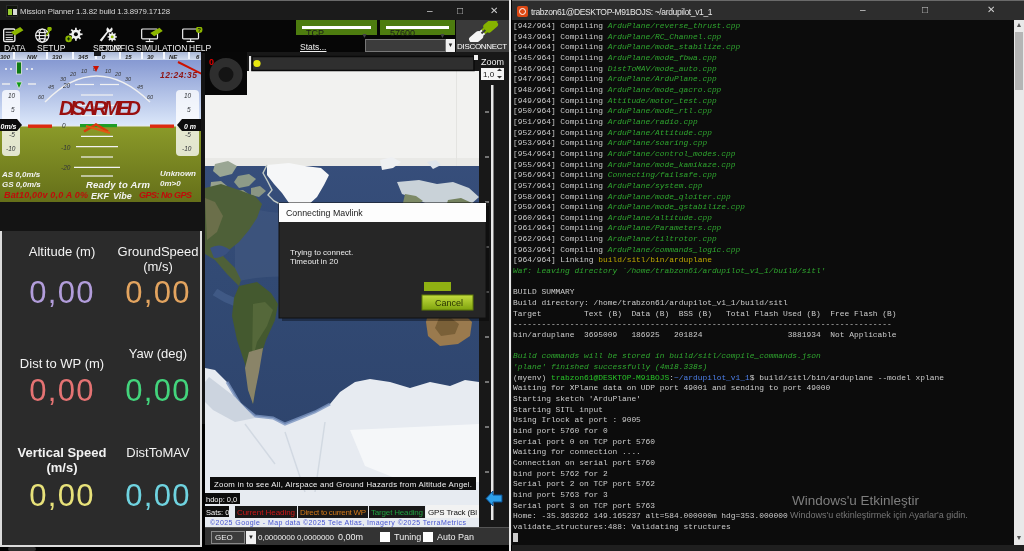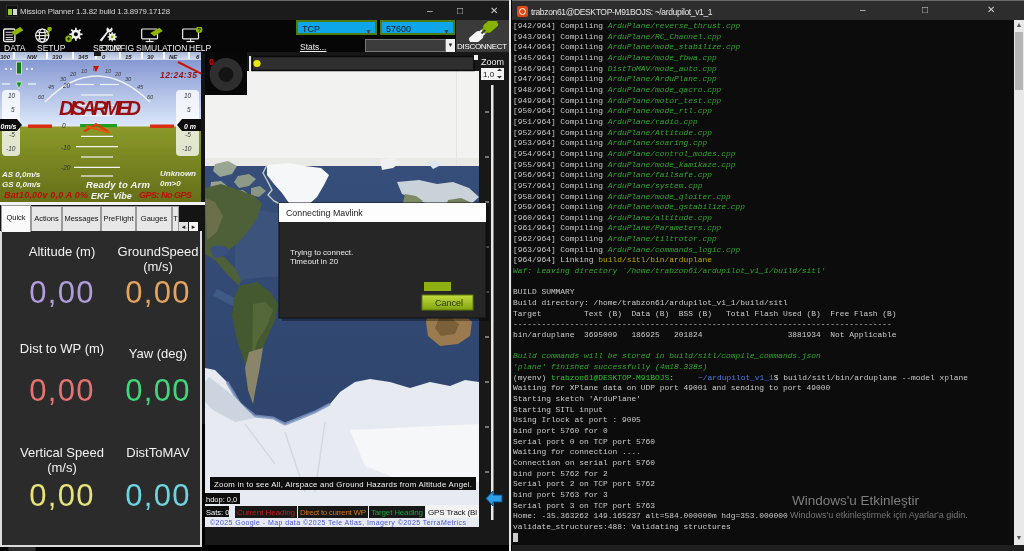--- a/index.html
+++ b/index.html
@@ -8,42 +8,42 @@
 .abs { position:absolute; }
 
 #mp { position:absolute; left:0; top:0; width:511px; height:424px; background:#141414; }
 #mp-title { position:absolute; left:0; top:0; width:511px; height:20px; background:#1b1b1b; border-top:1px solid #6a6a6a; }
 #mp-title .ttl { position:absolute; left:20px; top:6px; font-size:7.8px; letter-spacing:-0.1px; color:#d8d8d8; }
 .winbtn { position:absolute; top:4px; color:#cfcfcf; font-size:10px; }
 
 #mp-tools { position:absolute; left:0; top:20px; width:511px; height:33px; background:#060606; }
 .toollabel { position:absolute; top:23px; color:#f0f0f0; font-size:8.5px; }
 
-.combo { position:absolute; background:#0ea5e9; border:2px solid #4d7c0f; font-size:9px; color:#1a1a1a; }
+.combo { position:absolute; background:#ffffff; border:6px solid #4d7c0f; font-size:9px; color:#1a1a1a; }
 .combo .arr { position:absolute; right:3px; top:3px; font-size:7px; color:#444; }
 
 #hud { position:absolute; left:0; top:52px; width:201px; height:150px; overflow:hidden;font-style:italic; }
 
 #tabs { position:absolute; left:0; top:202px; width:205px; height:29px; background:#141414; border-top:3px solid #f2f2f2;}
 .tab { position:absolute; top:1px; height:25px; background:#e7e7e7; border:1px solid #9a9a9a; border-bottom:none; color:#111; font-size:7.5px; text-align:center; line-height:24px; }
 .tab.sel { background:#fafafa; top:0px; height:27px; z-index:2; }
 
 #quick { position:absolute; left:0; top:231px; width:202px; height:316px; background:#2b2b2b; border-left:2px solid #dcdcdc; border-right:2px solid #dcdcdc; border-bottom:2px solid #dcdcdc; }
 .qlabel { position:absolute; width:100px; text-align:center; color:#f2f2f2; font-size:13px; }
 .qval { position:absolute; width:100px; text-align:center; font-size:31px; letter-spacing:1.3px; }
 
 #map { position:absolute; left:205px; top:52px; width:307px; height:493px; background:#181818; }
 
 #geostrip { position:absolute; left:205px; top:527px; width:306px; height:18px; background:#333333; border-top:1px solid #555; }
 
 #term { position:absolute; left:512px; top:0; width:512px; height:551px; background:#0c0c0c;padding-left:36px; }
 #term-title { position:absolute; left:0; top:0; width:512px; height:20px; background:#2d2d2d; border-top:1px solid #6a6a6a;}
 #term-title .ttl { position:absolute; left:19px; top:5.5px; font-size:8.5px; letter-spacing:-0.35px; color:#e8e8e8; }
 #tbody { position:absolute; left:1px; top:21px; width:501px; height:524px; font-family:"Liberation Mono", monospace; font-size:7.9px; line-height:10.65px; white-space:pre; color:#cccccc; }
-.g { color:#2fa62f;font-style:italic; } .y { color:#bfa900; } .bl { color:#4d7fe8;margin-left:24px; } .gb { color:#28c328; }
+.g { color:#2fa62f;font-style:italic; } .y { color:#bfa900; } .bl { color:#4d7fe8; } .gb { color:#28c328; }
 #tscroll { position:absolute; left:502px; top:20px; width:10px; height:525px; background:#e9e9e9; }
 #wm1 { position:absolute; left:280px; top:493px; font-size:13.5px; color:#7e7e7e; }
 #wm2 { position:absolute; left:278px; top:510px; font-size:9px; color:#767676; }
 #botstrip { position:absolute; left:512px; top:545px; width:512px; height:6px; background:#1f1f1f; }
 </style>
 </head>
 <body>
 
 <div id="mp">
   <div id="mp-title">
@@ -261,40 +261,30 @@
 <text x="2" y="134.5" font-size="8" fill="#f2f2f2">GS 0,0m/s</text>
 <text x="160" y="124" font-size="8" fill="#f2f2f2">Unknown</text>
 <text x="160" y="133.5" font-size="8" fill="#f2f2f2">0m&gt;0</text>
 <text x="86" y="136" font-size="9.5" fill="#f4f4f4" textLength="64">Ready to Arm</text>
 <text x="4" y="146" font-size="9" fill="#c00b0b" textLength="84">Bat10,00v 0,0 A 0%</text>
 <text x="91" y="146.5" font-size="9" fill="#f2f2f2">EKF</text>
 <text x="113" y="146.5" font-size="9" fill="#f2f2f2">Vibe</text>
 <text x="139" y="146" font-size="9" fill="#c00b0b" textLength="53">GPS: No GPS</text>
 </g>
 </svg></div>
-  <div id="tabs">
-    <div class="tab sel" style="left:1px;width:30px;">Quick</div>
-    <div class="tab" style="left:31px;width:31px;">Actions</div>
-    <div class="tab" style="left:62px;width:39px;">Messages</div>
-    <div class="tab" style="left:101px;width:35px;">PreFlight</div>
-    <div class="tab" style="left:136px;width:36px;">Gauges</div>
-    <div class="tab" style="left:172px;width:7px;">T</div>
-    <div class="abs" style="left:179px;top:17px;width:9px;height:11px;background:#e0e0e0;font-size:6px;color:#222;text-align:center;line-height:11px;">◄</div>
-    <div class="abs" style="left:189px;top:17px;width:9px;height:11px;background:#f5f5f5;font-size:6px;color:#222;text-align:center;line-height:11px;">►</div>
-  </div>
   <div id="quick">
     <div class="qlabel" style="left:10px;top:13px;">Altitude (m)</div>
     <div class="qlabel" style="left:106px;top:13px;">GroundSpeed (m/s)</div>
     <div class="qval" style="left:10px;top:44px;color:#b29ddb;">0,00</div>
     <div class="qval" style="left:106px;top:44px;color:#e3a45f;">0,00</div>
-    <div class="qlabel" style="left:10px;top:110px;">Dist to WP (m)</div>
+    <div class="qlabel" style="left:10px;top:125px;">Dist to WP (m)</div>
     <div class="qlabel" style="left:106px;top:115px;">Yaw (deg)</div>
     <div class="qval" style="left:10px;top:142px;color:#e57373;">0,00</div>
     <div class="qval" style="left:106px;top:142px;color:#43d47c;">0,00</div>
-    <div class="qlabel" style="left:10px;top:214px;">Vertical Speed (m/s)</div>
+    <div class="qlabel" style="left:10px;top:214px;font-weight:bold;">Vertical Speed (m/s)</div>
     <div class="qlabel" style="left:106px;top:214px;">DistToMAV</div>
     <div class="qval" style="left:10px;top:247px;color:#e8e27a;">0,00</div>
     <div class="qval" style="left:106px;top:247px;color:#6fd3e0;">0,00</div>
   </div>
   <div id="map"><svg width="307" height="493" viewBox="0 0 307 493">
 <defs>
 <linearGradient id="ocean" x1="0" y1="0" x2="0" y2="1">
  <stop offset="0" stop-color="#3a5180"></stop>
             <stop offset="0.45" stop-color="#324a74"></stop>
             <stop offset="1" stop-color="#2c4169"></stop>
@@ -399,48 +389,58 @@
 <rect x="74" y="151" width="207" height="115" fill="#262626" stroke="#111" stroke-width="1"></rect>
 <rect x="74" y="151" width="207" height="19" fill="#fdfdfd"></rect>
 <text x="81" y="164" font-size="8.8" fill="#1a1a1a" font-family="Liberation Sans, sans-serif">Connecting Mavlink</text>
 <text x="85" y="203" font-size="8" fill="#ececec" font-family="Liberation Sans, sans-serif">Trying to connect.</text>
 <text x="85" y="212" font-size="8" fill="#ececec" font-family="Liberation Sans, sans-serif">Timeout in 20</text>
 <rect x="219" y="230" width="27" height="9" fill="#8fb012"></rect>
 <rect x="217" y="243" width="51" height="15" fill="url(#cancelg)" stroke="#5f7a08" stroke-width="1"></rect>
 <text x="230" y="254" font-size="9" fill="#2a3502" font-family="Liberation Sans, sans-serif">Cancel</text>
 </g>
 </svg></div>
+  <div id="geostrip">
+    <div class="abs" style="left:6px;top:3px;width:34px;height:13px;background:#3c3c3c;border:1px solid #888;color:#f0f0f0;font-size:8px;padding-left:3px;line-height:12px;">GEO</div>
+    <div class="abs" style="left:41px;top:3px;width:10px;height:13px;background:#f0f0f0;color:#222;font-size:6px;text-align:center;line-height:12px;">▼</div>
+    <div class="abs" style="left:53px;top:4.5px;color:#f0f0f0;font-size:8px;letter-spacing:-0.1px;">0,0000000 0,0000000</div>
+    <div class="abs" style="left:133px;top:4px;color:#f0f0f0;font-size:9px;">0,00m</div>
+    <div class="abs" style="left:175px;top:4px;width:10px;height:10px;background:#fff;"></div>
+    <div class="abs" style="left:189px;top:4px;color:#f0f0f0;font-size:9px;">Tuning</div>
+    <div class="abs" style="left:218px;top:4px;width:10px;height:10px;background:#fff;"></div>
+    <div class="abs" style="left:232px;top:4px;color:#f0f0f0;font-size:9px;">Auto Pan</div>
+  </div>
   <div class="abs" style="left:509px;top:0;width:2px;height:551px;background:#e8e8e8;"></div>
 </div>
 
 <div id="term">
   <div id="term-title">
     <div class="abs" style="left:5px;top:5px;width:11px;height:11px;background:#dd4814;border-radius:2px;">
       <div class="abs" style="left:2px;top:2px;width:7px;height:7px;border:1px solid #fff;border-radius:50%;"></div>
     </div>
     <div class="ttl">trabzon61@DESKTOP-M91BOJS: ~/ardupilot_v1_1</div>
     <div class="winbtn" style="left:348px;top:3px;">–</div>
     <div class="winbtn" style="left:410px;top:3px;">□</div>
     <div class="winbtn" style="left:475px;top:3px;">✕</div>
   </div>
   <div id="tbody">[942/964] Compiling <span class="g">ArduPlane/reverse_thrust.cpp</span>
 [943/964] Compiling <span class="g">ArduPlane/RC_Channel.cpp</span>
 [944/964] Compiling <span class="g">ArduPlane/mode_stabilize.cpp</span>
 [945/964] Compiling <span class="g">ArduPlane/mode_fbwa.cpp</span>
 [946/964] Compiling <span class="g">DistToMAV/mode_auto.cpp</span>
 [947/964] Compiling <span class="g">ArduPlane/ArduPlane.cpp</span>
 [948/964] Compiling <span class="g">ArduPlane/mode_qacro.cpp</span>
-[949/964] Compiling <span class="g">ArduPlane/motor_test.cpp</span>
+[949/964] Compiling <span class="g">Attitude/motor_test.cpp</span>
 [950/964] Compiling <span class="g">ArduPlane/mode_rtl.cpp</span>
 [951/964] Compiling <span class="g">ArduPlane/radio.cpp</span>
 [952/964] Compiling <span class="g">ArduPlane/Attitude.cpp</span>
 [953/964] Compiling <span class="g">ArduPlane/soaring.cpp</span>
 [954/964] Compiling <span class="g">ArduPlane/control_modes.cpp</span>
 [955/964] Compiling <span class="g">ArduPlane/mode_kamikaze.cpp</span>
-[956/964] Compiling <span class="g">ArduPlane/failsafe.cpp</span>
+[956/964] Compiling <span class="g">Connecting/failsafe.cpp</span>
 [957/964] Compiling <span class="g">ArduPlane/system.cpp</span>
 [958/964] Compiling <span class="g">ArduPlane/mode_qloiter.cpp</span>
 [959/964] Compiling <span class="g">ArduPlane/mode_qstabilize.cpp</span>
 [960/964] Compiling <span class="g">ArduPlane/altitude.cpp</span>
 [961/964] Compiling <span class="g">ArduPlane/Parameters.cpp</span>
 [962/964] Compiling <span class="g">ArduPlane/tiltrotor.cpp</span>
 [963/964] Compiling <span class="g">ArduPlane/commands_logic.cpp</span>
 [964/964] Linking <span class="y">build/sitl/bin/arduplane</span>
 <span class="g">Waf: Leaving directory `/home/trabzon61/ardupilot_v1_1/build/sitl'</span>
 

